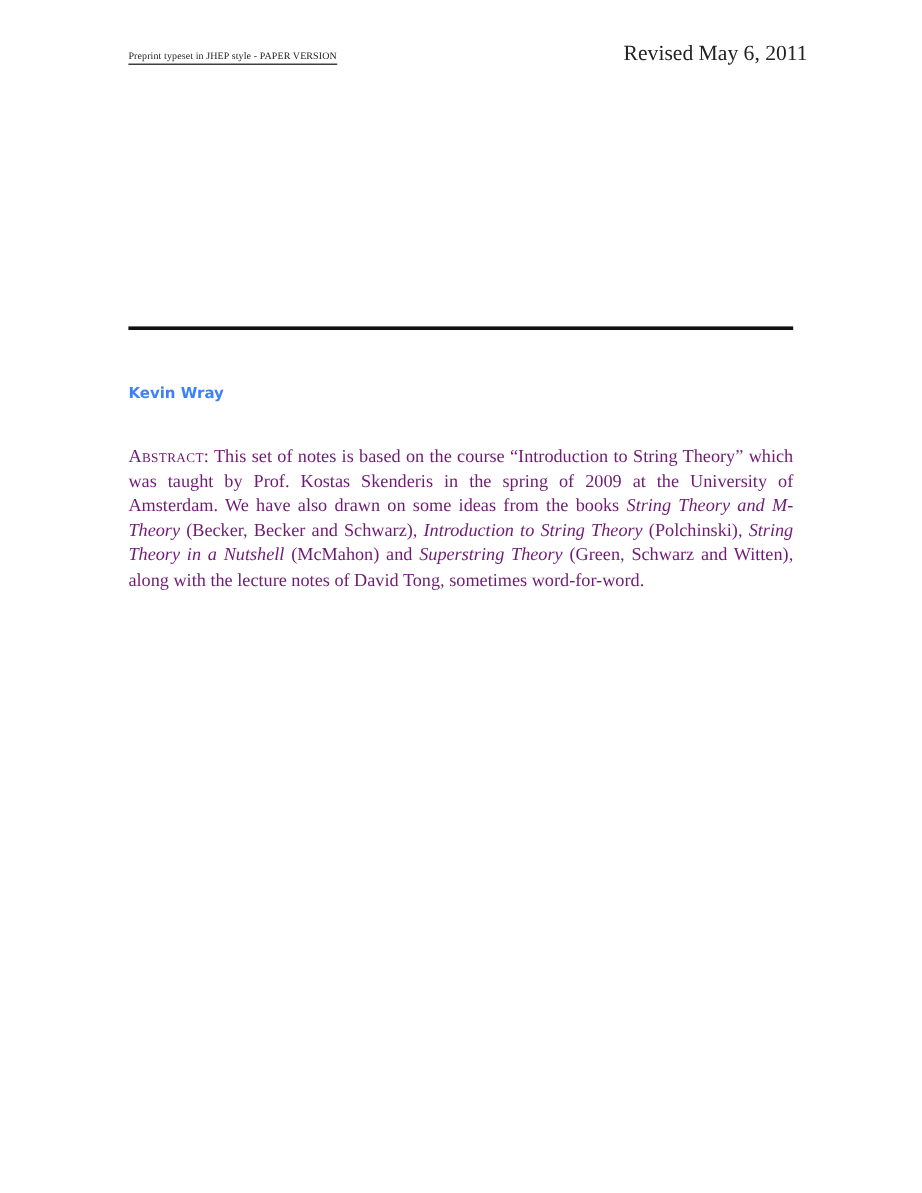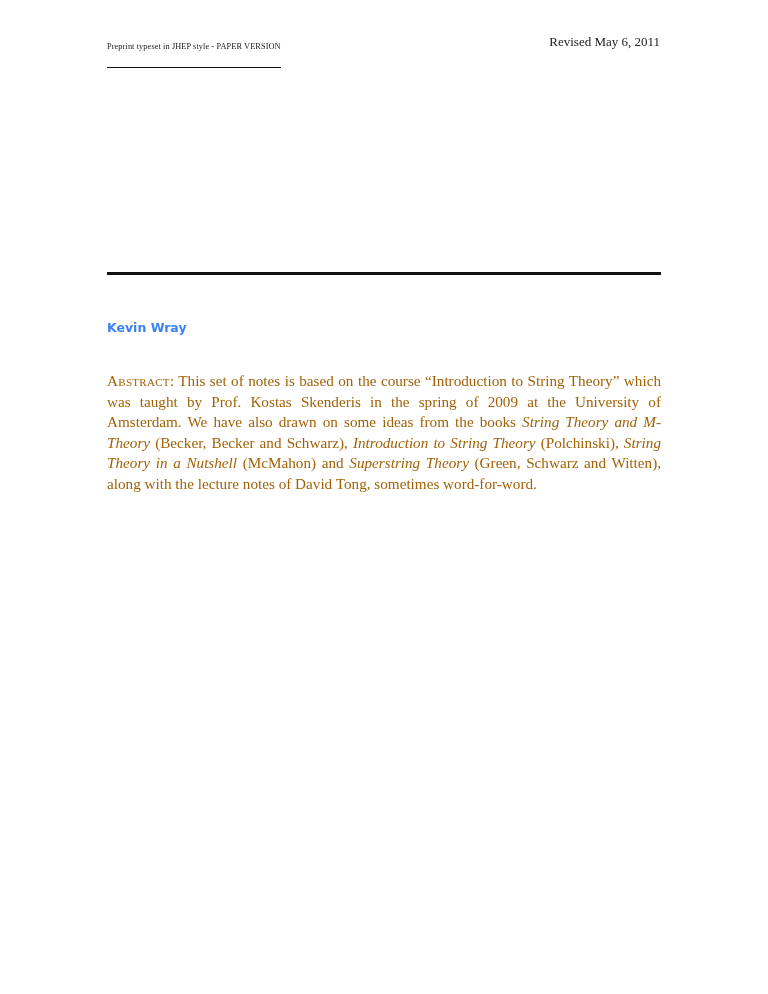--- a/index.html
+++ b/index.html
@@ -21,30 +21,30 @@
       background: #ffffff;
     }
     .header-left {
       position: absolute;
       left: 107px;
       top: 42px;
       font-family: "Liberation Serif", "DejaVu Serif", serif;
       font-size: 8.3px;
       letter-spacing: 0.1px;
       color: #222;
-      padding-bottom: 16px;
+      padding-bottom: 2px;
       border-bottom: 1.3px solid #111;
       white-space: nowrap;
     }
     .header-right {
       position: absolute;
-      right: 108px;
+      right: 95px;
       top: 34px;
       font-family: "Liberation Serif", "DejaVu Serif", serif;
-      font-size: 13px;
+      font-size: 18px;
       color: #222;
       white-space: nowrap;
     }
     .title {
       position: absolute;
       left: 107px;
       top: 197px;
       font-family: "DejaVu Sans", "Liberation Sans", sans-serif;
       font-weight: bold;
       font-size: 22.5px;
@@ -71,21 +71,21 @@
       white-space: nowrap;
     }
     .abstract {
       position: absolute;
       left: 107px;
       top: 371px;
       width: 554px;
       font-family: "Liberation Serif", "DejaVu Serif", serif;
       font-size: 15.2px;
       line-height: 20.5px;
-      color: #a16207;
+      color: #701a75;
       text-align: justify;
     }
     .abstract .label {
       font-variant: small-caps;
       letter-spacing: 0.3px;
     }
     .abstract .book {
       font-style: italic;
     }
   </style>

